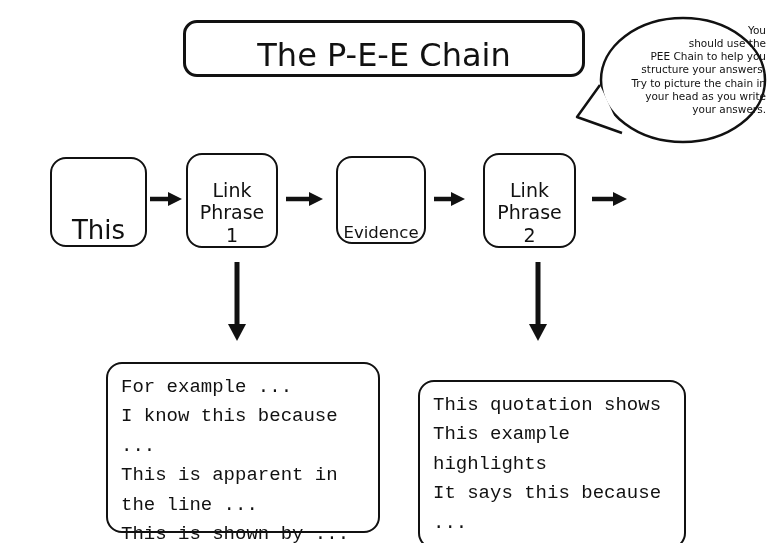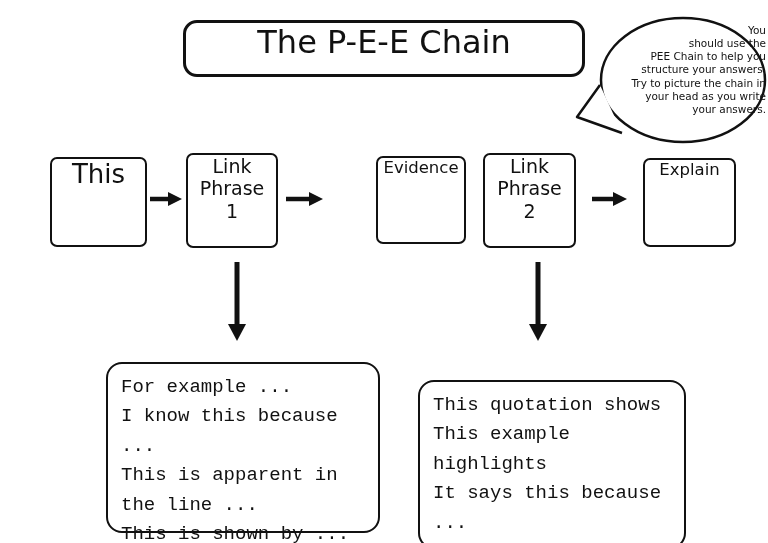--- a/index.html
+++ b/index.html
@@ -3,29 +3,29 @@
 <meta charset="utf-8">
 <style>
   html,body { margin:0; padding:0; background:#ffffff; }
   .canvas {
     position:relative; width:768px; height:543px; background:#ffffff;
     font-family:"DejaVu Sans", sans-serif; color:#111111; overflow:hidden;
   }
   .layer { position:absolute; left:0; top:0; width:768px; height:543px; }
   .box {
     position:absolute; box-sizing:border-box; background:#ffffff;
-    border:2.5px solid #111111; display:flex; align-items:flex-start; justify-content:center;
+    border:2.5px solid #111111; display:flex; align-items:flex-end; justify-content:center;
     text-align:center;
   }
   .pre { white-space:pre-line; }
   .title-box { left:183px; top:20px; width:402px; height:57px; border-radius:14px; font-size:32px; border-width:3px; }
-  .chain-box { border-radius:7px; }
+  .chain-box { border-radius:16px; }
   .box-point    { left:50px;  top:157px; width:97px; height:90px; font-size:26px; }
   .box-lp1      { left:186px; top:153px; width:92px; height:95px; font-size:19px; line-height:1.18; }
-  .box-evidence { left:336px; top:156px; width:90px; height:88px; font-size:16.5px;margin-left:40px; }
+  .box-evidence { left:336px; top:156px; width:90px; height:88px; font-size:16.5px; }
   .box-lp2      { left:483px; top:153px; width:93px; height:95px; font-size:19px; line-height:1.18; }
   .box-explain  { left:643px; top:158px; width:93px; height:89px; font-size:16.5px; }
   .examples-box {
     border-radius:16px; border-width:2.3px;
     align-items:flex-start; justify-content:flex-start; text-align:left;
     padding:9px 6px 9px 13px; font-size:19px; line-height:1.55;font-family:Liberation Mono, monospace;
   }
   .examples-left  { left:106px; top:362px; width:274px; height:171px; }
   .examples-right { left:418px; top:380px; width:268px; height:169px; }
   .bubble-svg { position:absolute; left:552px; top:8px; width:216px; height:145px; }
@@ -95,23 +95,20 @@
 1</span>
   </div>
   <div class="box chain-box box-evidence">
     <span class="pre">Evidence</span>
   </div>
   <div class="box chain-box box-lp2">
     <span class="pre">Link
 Phrase
 2</span>
   </div>
-  <div class="box chain-box box-explain">
-    <span class="pre">Explain</span>
-  </div>
 
   <div class="box examples-box examples-left">
     <span class="pre">For example ...
 I know this because ...
 This is apparent in the line ...
 This is shown by ...
 This is demonstrated by ...
 This is illustrated by ...</span>
   </div>
   <div class="box examples-box examples-right">

